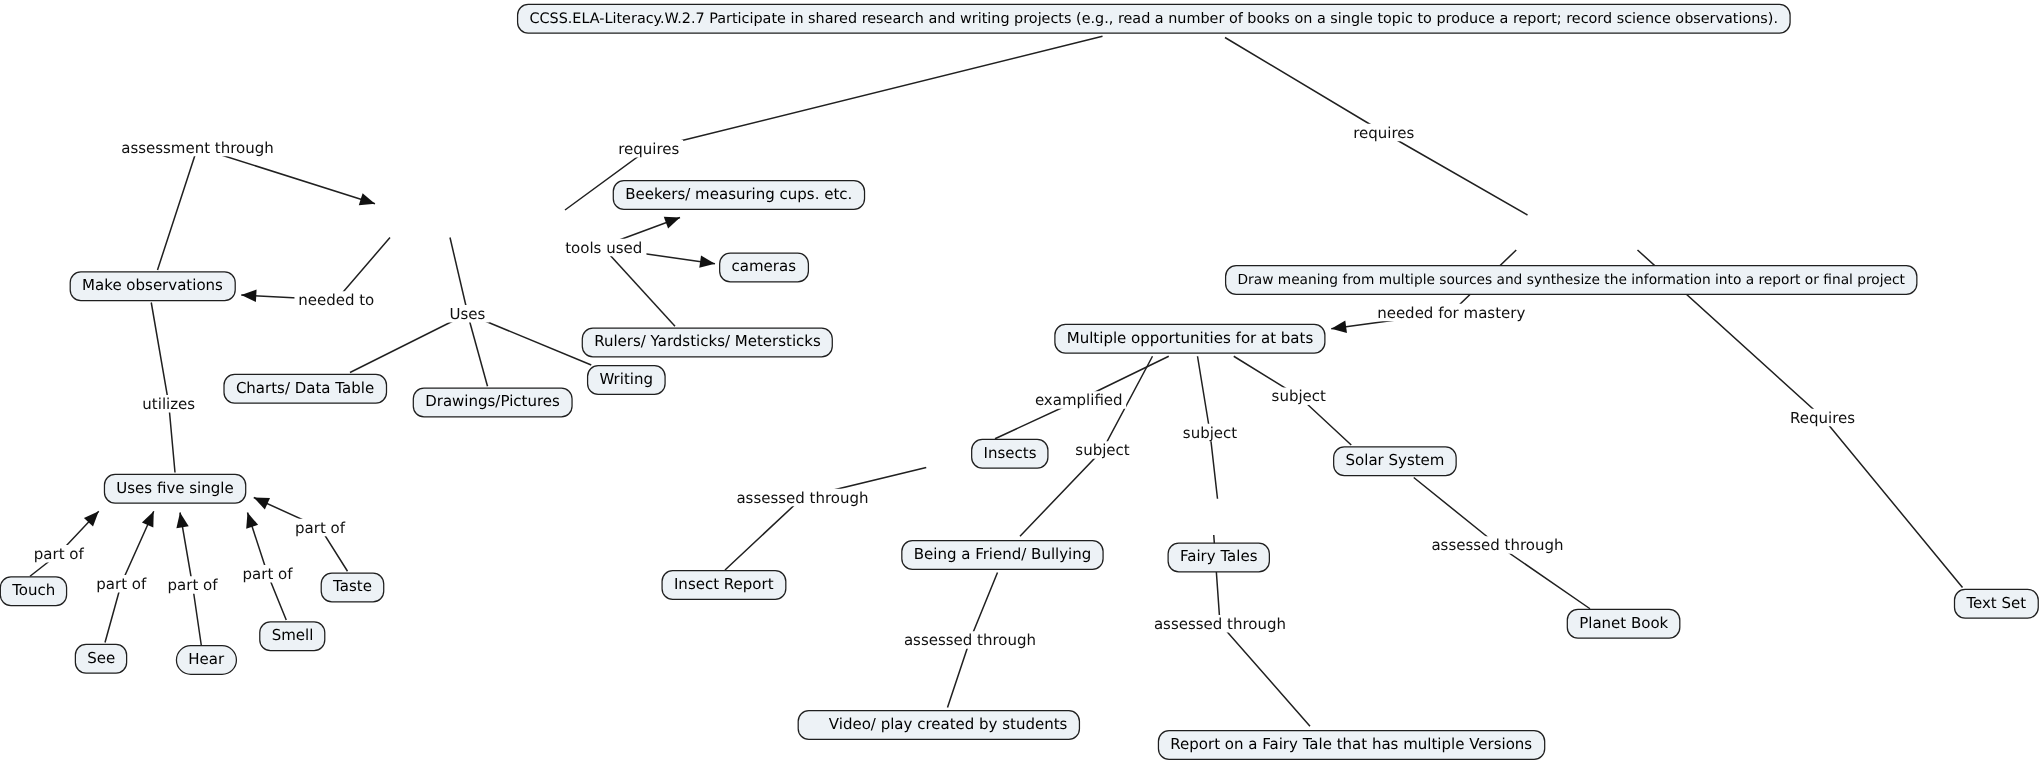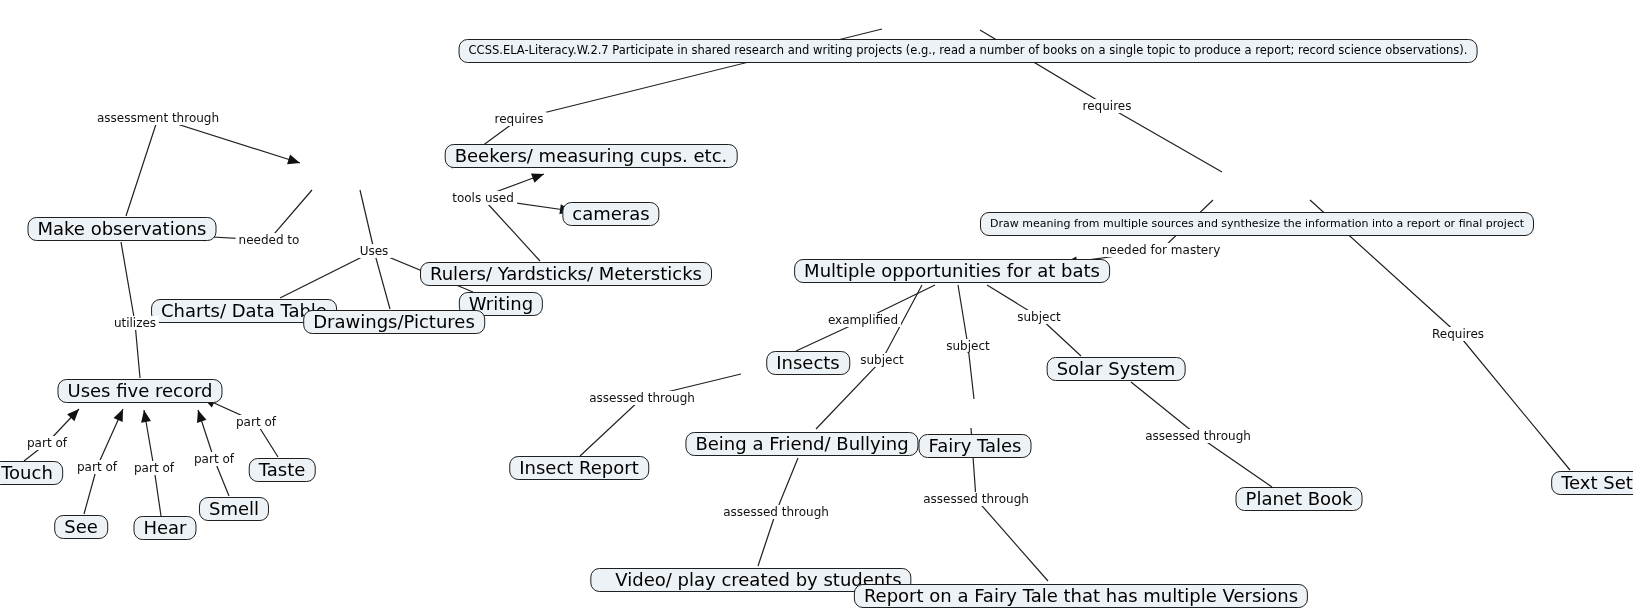--- a/index.html
+++ b/index.html
@@ -21,21 +21,21 @@
     stroke: #202020;
     stroke-width: 1.2;
   }
   .node {
     position: absolute;
     transform: translate(-50%, -50%);
     background: #edf2f6;
     border: 1.4px solid #1f1f1f;
     border-radius: 9px;
     padding: 3px 9px 4px 9px;
-    font-size: 18px;
+    font-size: 12px;
     line-height: 15px;
     color: #000000;
     white-space: nowrap;
     text-align: center;
   }
   .node.title-node { font-size: 11.5px; }
   .node.wide-node { font-size: 11px; }
   .edge-label {
     position: absolute;
     transform: translate(-50%, -50%);
@@ -80,32 +80,32 @@
     <polyline points="935,285 863,320 796,351"></polyline>
     <polyline points="922,285 882,360 816,429"></polyline>
     <polyline points="958,285 968,346 974,399"></polyline>
     <polyline points="987,285 1039,317 1081,356"></polyline>
     <polyline points="741,374 642,398 580,456"></polyline>
     <polyline points="798,458 776,512 758,566"></polyline>
     <polyline points="971,428 976,499 1048,581"></polyline>
     <polyline points="1131,382 1198,436 1272,487"></polyline>
   </svg>
 
-  <div class="node title-node" style="left:968px; top:15px;margin-top:36px;">CCSS.ELA-Literacy.W.2.7 Participate in shared research and writing projects (e.g., read a number of books on a single topic to produce a report; record science observations).</div>
+  <div class="node title-node" style="left:923px; top:15px;">CCSS.ELA-Literacy.W.2.7 Participate in shared research and writing projects (e.g., read a number of books on a single topic to produce a report; record science observations).</div>
   <div class="node" style="left:122px; top:229px;">Make observations</div>
   <div class="node" style="left:591px; top:156px;">Beekers/ measuring cups. etc.</div>
   <div class="node" style="left:611px; top:214px;">cameras</div>
   <div class="node" style="left:566px; top:274px;">Rulers/ Yardsticks/ Metersticks</div>
   <div class="node" style="left:501px; top:304px;">Writing</div>
   <div class="node" style="left:244px; top:311px;">Charts/ Data Table</div>
   <div class="node" style="left:394px; top:322px;">Drawings/Pictures</div>
-  <div class="node" style="left:140px; top:391px;">Uses five record</div>
+  <div class="node" style="left:140px; top:391px;">Uses five single</div>
   <div class="node" style="left:27px; top:473px;">Touch</div>
   <div class="node" style="left:81px; top:527px;">See</div>
-  <div class="node" style="left:165px; top:528px;">Hear</div>
+  <div class="node" style="left:165px; top:528px;border-radius:12px;">Hear</div>
   <div class="node" style="left:234px; top:509px;">Smell</div>
   <div class="node" style="left:282px; top:470px;">Taste</div>
   <div class="node wide-node" style="left:1257px; top:187px;margin-top:37px;">Draw meaning from multiple sources and synthesize the information into a report or final project</div>
   <div class="node" style="left:952px; top:271px;">Multiple opportunities for at bats</div>
   <div class="node" style="left:765px; top:363px;margin-left:43px;">Insects</div>
   <div class="node" style="left:562px; top:468px;margin-left:17px;">Insect Report</div>
   <div class="node" style="left:802px; top:444px;">Being a Friend/ Bullying</div>
   <div class="node" style="left:751px; top:580px;padding-left:24px;">Video/ play created by students</div>
   <div class="node" style="left:975px; top:414px;margin-top:32px;">Fairy Tales</div>
   <div class="node" style="left:1081px; top:596px;">Report on a Fairy Tale that has multiple Versions</div>

